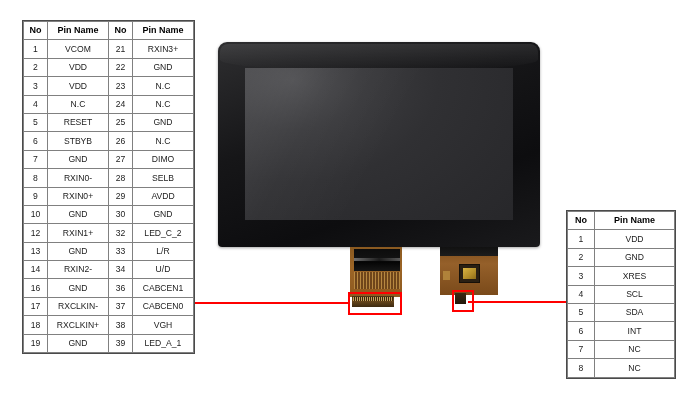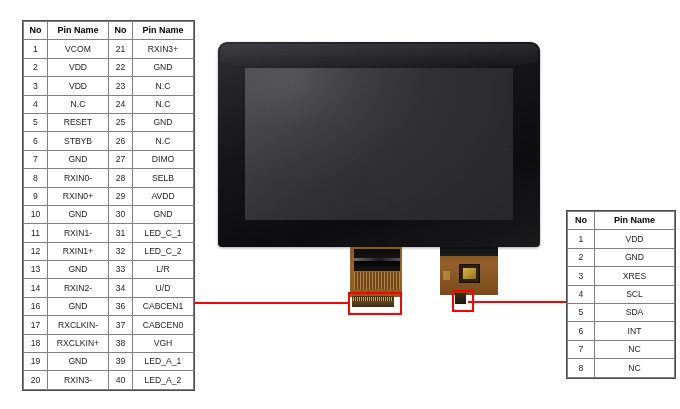--- a/index.html
+++ b/index.html
@@ -246,26 +246,20 @@
             <td class="num">29</td>
             <td class="name">AVDD</td>
           </tr>
           <tr>
             <td class="num">10</td>
             <td class="name">GND</td>
             <td class="num">30</td>
             <td class="name">GND</td>
           </tr>
           <tr>
-            <td class="num">11</td>
-            <td class="name">RXIN1-</td>
-            <td class="num">31</td>
-            <td class="name">LED_C_1</td>
-          </tr>
-          <tr>
             <td class="num">12</td>
             <td class="name">RXIN1+</td>
             <td class="num">32</td>
             <td class="name">LED_C_2</td>
           </tr>
           <tr>
             <td class="num">13</td>
             <td class="name">GND</td>
             <td class="num">33</td>
             <td class="name">L/R</td>
@@ -292,26 +286,20 @@
             <td class="num">18</td>
             <td class="name">RXCLKIN+</td>
             <td class="num">38</td>
             <td class="name">VGH</td>
           </tr>
           <tr>
             <td class="num">19</td>
             <td class="name">GND</td>
             <td class="num">39</td>
             <td class="name">LED_A_1</td>
-          </tr>
-          <tr>
-            <td class="num">20</td>
-            <td class="name">RXIN3-</td>
-            <td class="num">40</td>
-            <td class="name">LED_A_2</td>
           </tr>
         </tbody>
     </table>
   </div>
 
   <div class="tablewrap" id="touch-pin-table-wrap">
     <table class="pintable" id="touch-pin-table">
       <colgroup>
           <col class="c-no">
           <col class="c-nm">

